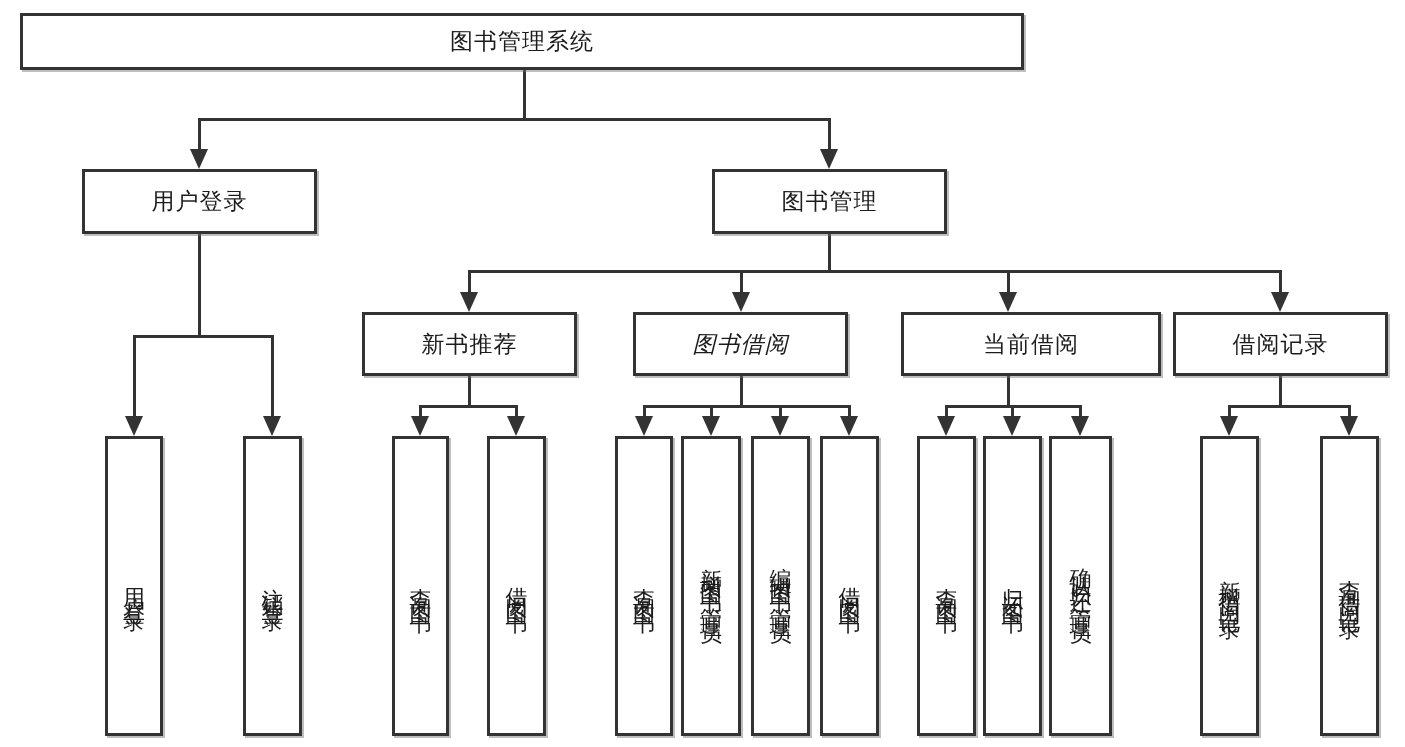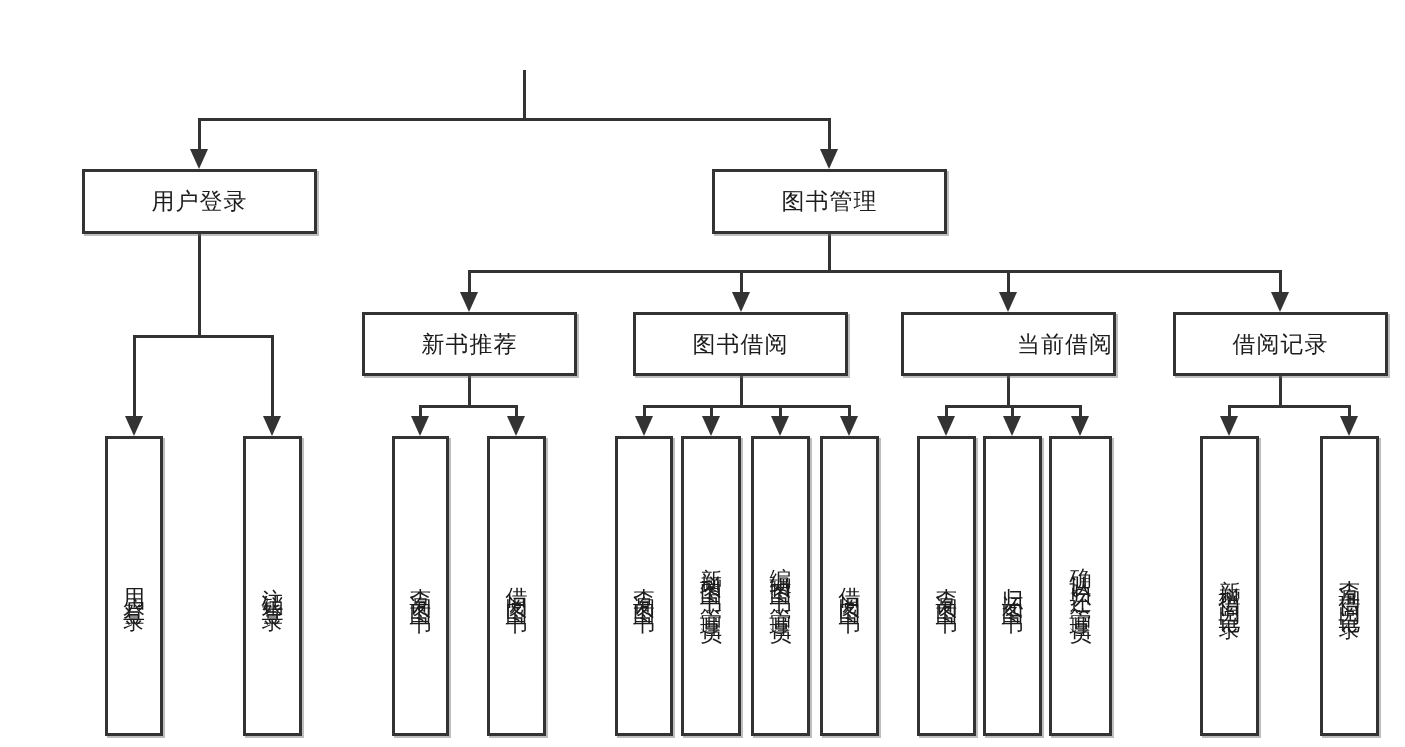--- a/index.html
+++ b/index.html
@@ -112,33 +112,36 @@
     <div class="line" style="left: 1010.5px; top: 406px; width: 3px; height: 10px;"></div>
     <div class="arrow" style="left: 1003px; top: 416px;"></div>
     <div class="line" style="left: 1078.5px; top: 406px; width: 3px; height: 10px;"></div>
     <div class="arrow" style="left: 1071px; top: 416px;"></div>
     <div class="line" style="left: 1278.5px; top: 376px; width: 3px; height: 30px;"></div>
     <div class="line" style="left: 1227.5px; top: 404.5px; width: 123px; height: 3px;"></div>
     <div class="line" style="left: 1227.5px; top: 406px; width: 3px; height: 10px;"></div>
     <div class="arrow" style="left: 1220px; top: 416px;"></div>
     <div class="line" style="left: 1347.5px; top: 406px; width: 3px; height: 10px;"></div>
     <div class="arrow" style="left: 1340px; top: 416px;"></div>
+    <div class="node" style="left: 20px; top: 13px; width: 1004px; height: 57px;">
+      <span class="lbl">图书管理系统</span>
+    </div>
     <div class="node" style="left: 82px; top: 169px; width: 235px; height: 65px;">
       <span class="lbl">用户登录</span>
     </div>
     <div class="node" style="left: 712px; top: 169px; width: 235px; height: 65px;">
       <span class="lbl">图书管理</span>
     </div>
     <div class="node" style="left: 362px; top: 312px; width: 215px; height: 64px;">
       <span class="lbl">新书推荐</span>
     </div>
-    <div class="node" style="left: 633px; top: 312px; width: 215px; height: 64px;">
+    <div class="node" style="left: 633px; top: 312px; width: 215px; height: 64px; font-style: italic;">
       <span class="lbl">图书借阅</span>
     </div>
-    <div class="node" style="left: 901px; top: 312px; width: 215px; height: 64px; justify-content: flex-end;">
+    <div class="node" style="left: 901px; top: 312px; width: 260px; height: 64px;">
       <span class="lbl">当前借阅</span>
     </div>
     <div class="node" style="left: 1173px; top: 312px; width: 215px; height: 64px;">
       <span class="lbl">借阅记录</span>
     </div>
     <div class="node v" style="left: 105px; top: 436px; width: 58px; height: 300px;">
       <span class="lbl">用户登录</span>
     </div>
     <div class="node v" style="left: 243px; top: 436px; width: 59px; height: 300px;">
       <span class="lbl">注销登录</span>

